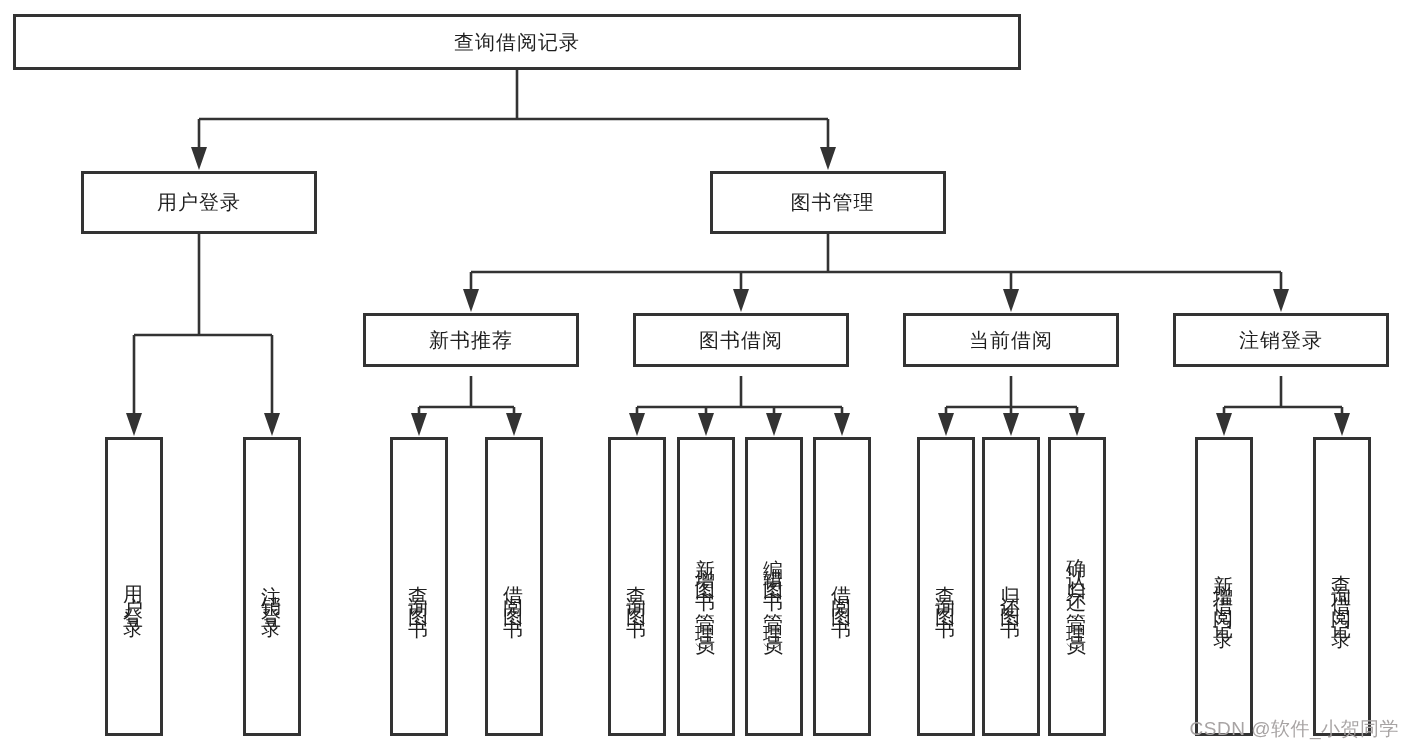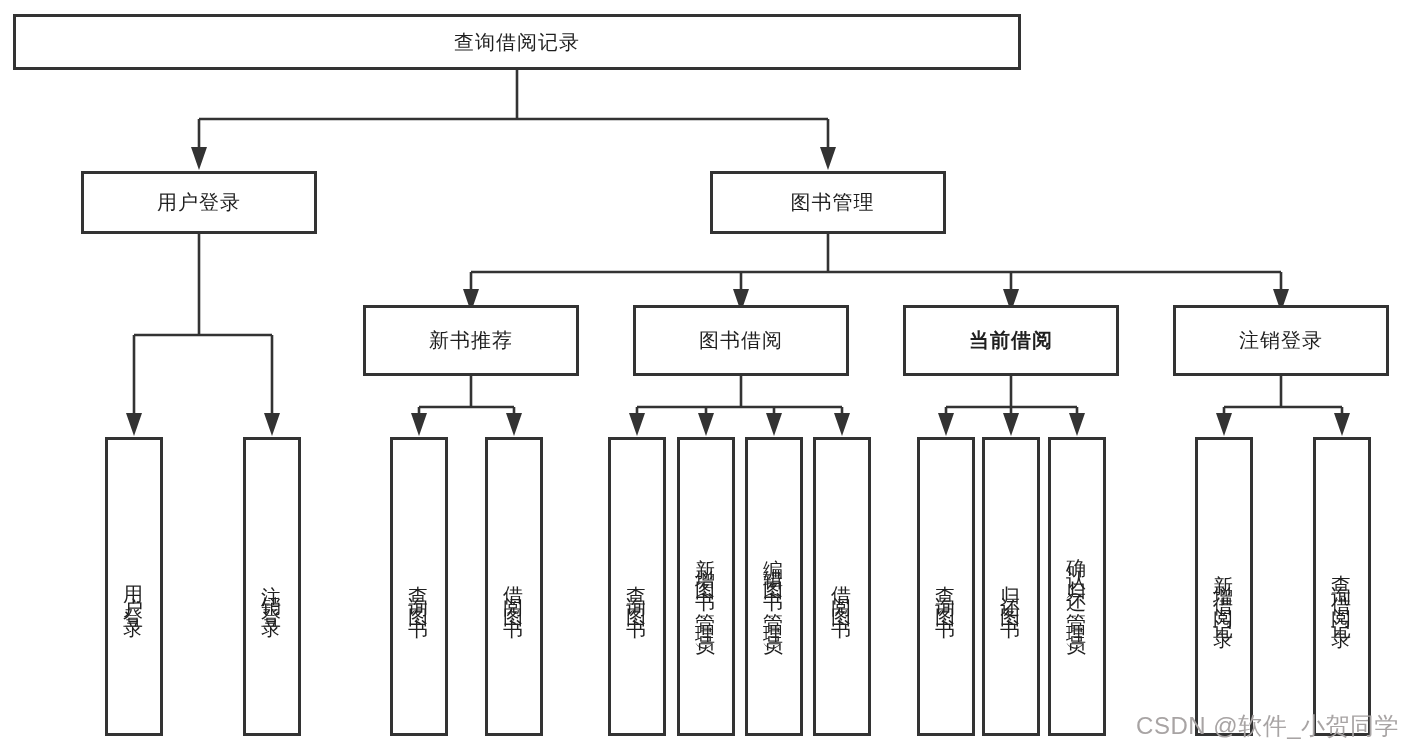--- a/index.html
+++ b/index.html
@@ -35,39 +35,39 @@
     letter-spacing: 11px;
     padding-top: 11px;
     white-space: nowrap;
   }
   
   .n-root   { left: 13px;  top: 14px;  width: 1008px; height: 56px; }
   
   .n-login  { left: 81px;  top: 171px; width: 236px; height: 63px; }
   .n-mgmt   { left: 710px; top: 171px; width: 236px; height: 63px; padding-left: 9px; }
   
-  .lv2      { top: 305px; width: 216px; height: 71px; }
+  .lv2      { top: 313px; width: 216px; height: 54px; }
   .n-rec    { left: 363px; }
   .n-borrow { left: 633px; justify-content: center; }
-  .n-cur    { left: 903px; font-weight: bold; }
+  .n-cur    { left: 903px; }
   .n-hist   { left: 1173px; }
   
   .leaf     { top: 437px; width: 58px; height: 299px; }
   .l-u1 { left: 105px; }  .l-u2 { left: 243px; }
   .l-n1 { left: 390px; }  .l-n2 { left: 485px; }
   .l-b1 { left: 608px; }  .l-b2 { left: 677px; }
   .l-b3 { left: 745px; }  .l-b4 { left: 813px; }
   .l-c1 { left: 917px; }  .l-c2 { left: 982px; }
   .l-c3 { left: 1048px; }
   .l-r1 { left: 1195px; } .l-r2 { left: 1313px; }
   .watermark {
     position: absolute;
     right: 6px;
     bottom: 5px;
-    font-size: 24px;
+    font-size: 19px;
     color: #a8a4a4;
     letter-spacing: 0.5px;
     z-index: 5;
   }
 </style>
 </head>
 <body>
 
 <div class="stage">
 

